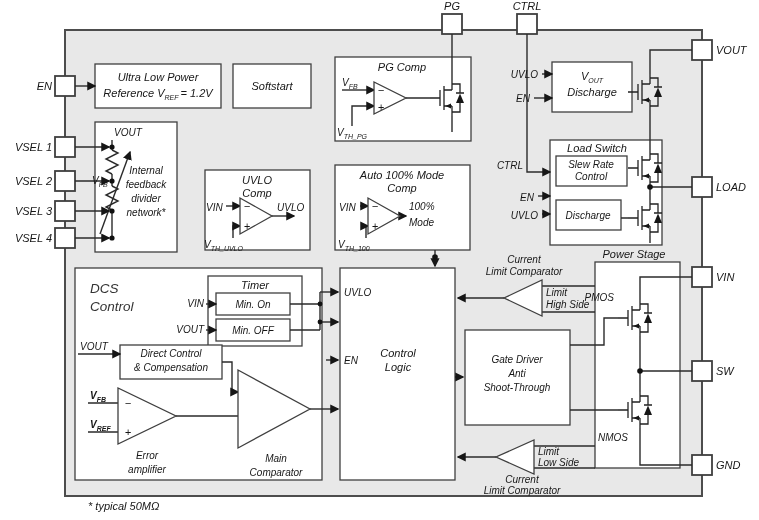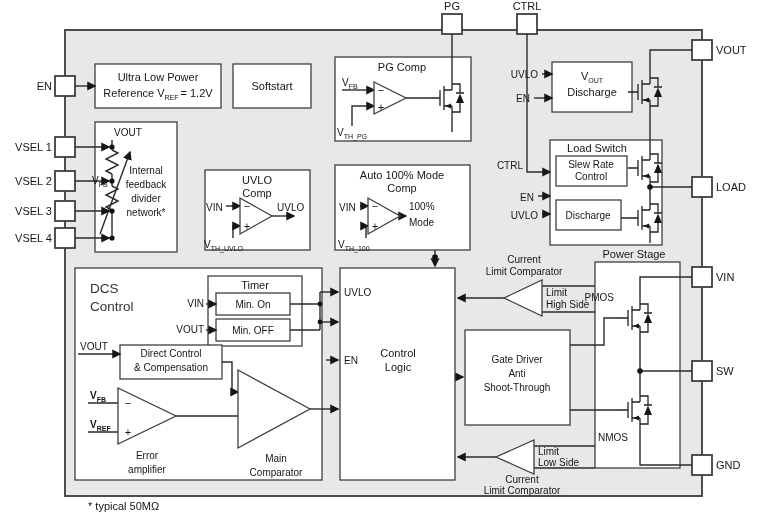--- a/index.html
+++ b/index.html
@@ -1,16 +1,16 @@
 <!DOCTYPE html>
 <html><head>
 <meta charset="utf-8">
 <style>
   html,body{margin:0;padding:0;background:#fff;}
-  .wrap{position:relative;width:759px;height:520px;background:#ffffff;font-family:"Liberation Sans",sans-serif;overflow:hidden;}
+  .wrap{position:relative;width:759px;height:520px;background:#ffffff;font-family:"Liberation Sans",sans-serif;overflow:hidden;font-style:italic;}
   svg{position:absolute;left:0;top:0;}
   svg text{font-size:10px;fill:#161616;font-family:"Liberation Sans",sans-serif;}
   .t11{font-size:11px;}
   .t13{font-size:13.5px;fill:#333;}
   .sub{font-size:7px;}
   .b{font-weight:bold;}
   .box{fill:#ffffff;stroke:#3f3f3f;stroke-width:1.3;}
   .chip{fill:#e8e8e8;stroke:#4d4d4d;stroke-width:2;}
   .pin{fill:#ffffff;stroke:#3f3f3f;stroke-width:1.8;}
   .wire{fill:none;stroke:#2b2b2b;stroke-width:1.4;}

